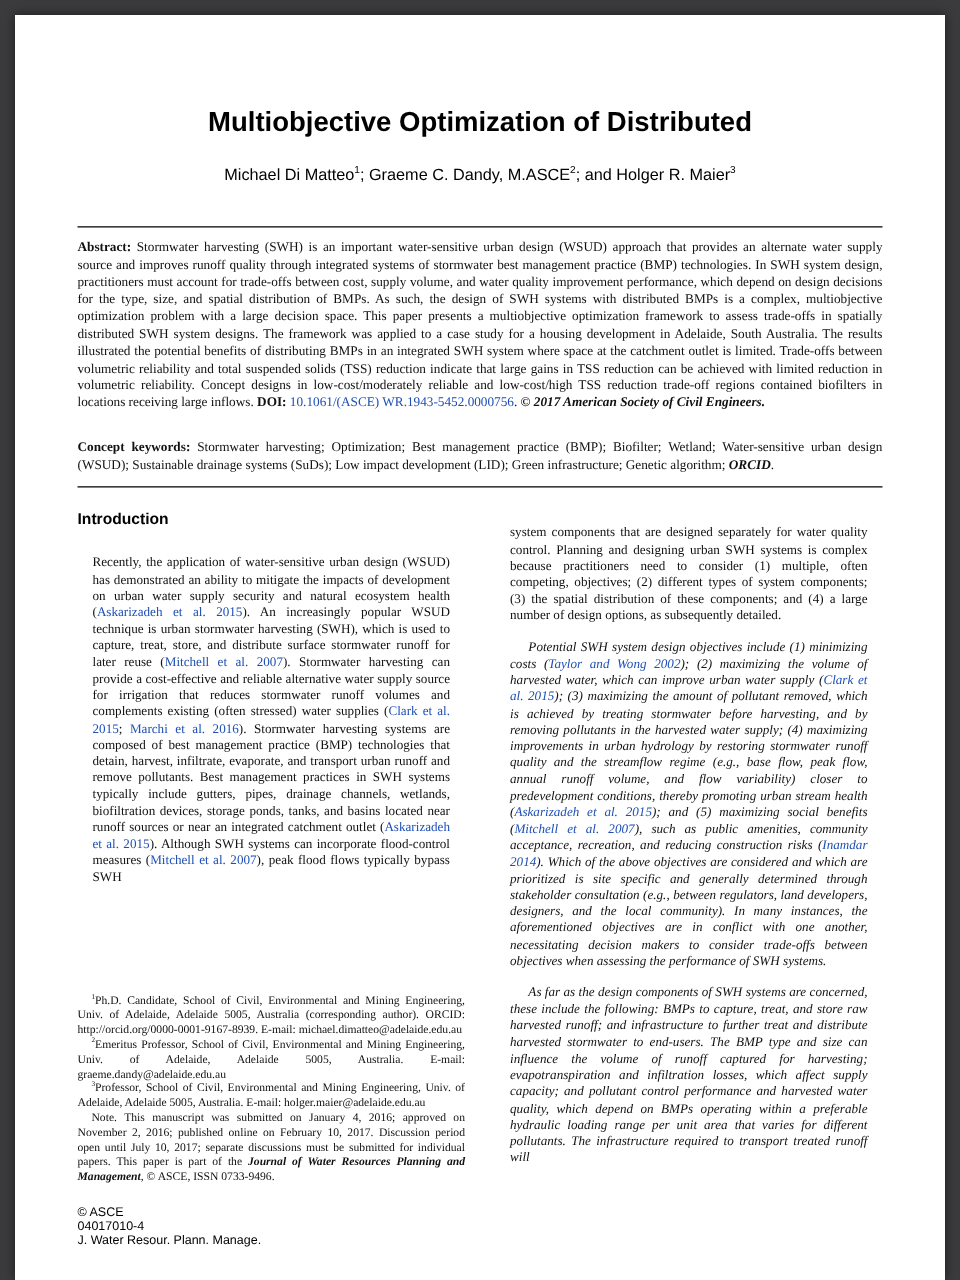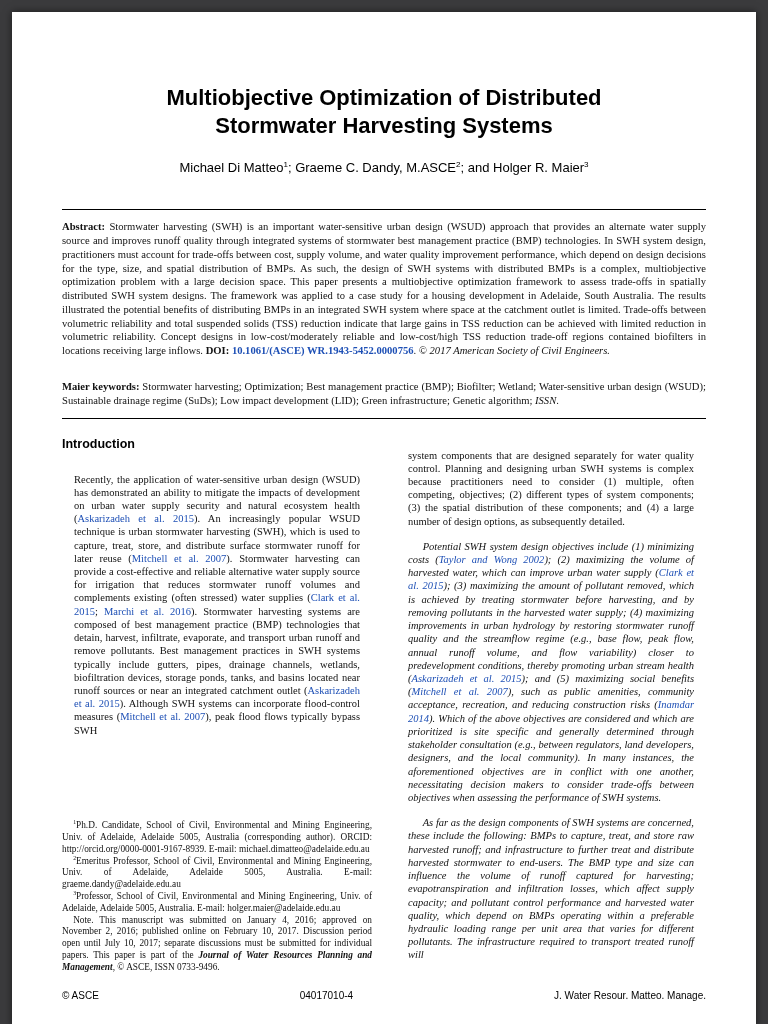--- a/index.html
+++ b/index.html
@@ -80,52 +80,52 @@
   .indent{text-indent:1.4em;font-style:italic;}
   .footnotes{margin-top:auto;padding-top:10px;}
   .fn{
     font-size:9.3px;
     line-height:1.27;
     text-align:justify;
     text-indent:1.2em;
     margin:0;
   }
   .st-b{font-weight:bold;}
-  .st-i{font-style:italic;}
+  .st-i{font-style:italic;font-weight:bold;}
   .st-bi{font-weight:bold;font-style:italic;}
   .st-l{color:var(--link,#1d4fb5);}
-  .st-bl{color:var(--link,#1d4fb5);font-weight:bold;}
+  .st-bl{color:var(--link,#1d4fb5);font-weight:normal;}
   .footer{
     display:flex;
     justify-content:space-between;
     align-items:baseline;
     font-family:"Liberation Sans", sans-serif;
     font-size:10px;
     margin-top:16px;
     color:#000;
+    flex-direction:column;
   }
 </style>
 </head>
 <body>
 
 <div class="viewer">
   <div class="page">
 
     <h1 class="title">
       <span>Multiobjective Optimization of Distributed</span>
-      <span>Stormwater Harvesting Systems</span>
     </h1>
 
     <div class="authors"><span>Michael Di Matteo</span><sup>1</sup><span>; Graeme C. Dandy, M.ASCE</span><sup>2</sup><span>; and Holger R. Maier</span><sup>3</sup></div>
 
     <div class="rule"></div>
 
     <p class="abstract"><span class="st-b">Abstract: </span><span>Stormwater harvesting (SWH) is an important water-sensitive urban design (WSUD) approach that provides an alternate water supply source and improves runoff quality through integrated systems of stormwater best management practice (BMP) technologies. In SWH system design, practitioners must account for trade-offs between cost, supply volume, and water quality improvement performance, which depend on design decisions for the type, size, and spatial distribution of BMPs. As such, the design of SWH systems with distributed BMPs is a complex, multiobjective optimization problem with a large decision space. This paper presents a multiobjective optimization framework to assess trade-offs in spatially distributed SWH system designs. The framework was applied to a case study for a housing development in Adelaide, South Australia. The results illustrated the potential benefits of distributing BMPs in an integrated SWH system where space at the catchment outlet is limited. Trade-offs between volumetric reliability and total suspended solids (TSS) reduction indicate that large gains in TSS reduction can be achieved with limited reduction in volumetric reliability. Concept designs in low-cost/moderately reliable and low-cost/high TSS reduction trade-off regions contained biofilters in locations receiving large inflows. </span><span class="st-b">DOI: </span><span class="st-bl">10.1061/(ASCE) WR.1943-5452.0000756</span><span>. </span><span class="st-i">© 2017 American Society of Civil Engineers.</span></p>
 
-    <p class="keywords"><span class="st-b">Maier keywords: </span><span>Stormwater harvesting; Optimization; Best management practice (BMP); Biofilter; Wetland; Water-sensitive urban design (WSUD); Sustainable drainage regime (SuDs); Low impact development (LID); Green infrastructure; Genetic algorithm; </span><span class="st-i">ISSN</span><span>.</span></p>
+    <p class="keywords"><span class="st-b">Concept keywords: </span><span>Stormwater harvesting; Optimization; Best management practice (BMP); Biofilter; Wetland; Water-sensitive urban design (WSUD); Sustainable drainage systems (SuDs); Low impact development (LID); Green infrastructure; Genetic algorithm; </span><span class="st-i">ORCID</span><span>.</span></p>
 
     <div class="rule"></div>
 
     <div class="columns">
 
       <div class="col left">
         <h2 class="section-heading">Introduction</h2>
         <p class="body-par"><span>Recently, the application of water-sensitive urban design (WSUD) has demonstrated an ability to mitigate the impacts of development on urban water supply security and natural ecosystem health (</span><span class="st-l">Askarizadeh et al. 2015</span><span>). An increasingly popular WSUD technique is urban stormwater harvesting (SWH), which is used to capture, treat, store, and distribute surface stormwater runoff for later reuse (</span><span class="st-l">Mitchell et al. 2007</span><span>). Stormwater harvesting can provide a cost-effective and reliable alternative water supply source for irrigation that reduces stormwater runoff volumes and complements existing (often stressed) water supplies (</span><span class="st-l">Clark et al. 2015</span><span>; </span><span class="st-l">Marchi et al. 2016</span><span>). Stormwater harvesting systems are composed of best management practice (BMP) technologies that detain, harvest, infiltrate, evaporate, and transport urban runoff and remove pollutants. Best management practices in SWH systems typically include gutters, pipes, drainage channels, wetlands, biofiltration devices, storage ponds, tanks, and basins located near runoff sources or near an integrated catchment outlet (</span><span class="st-l">Askarizadeh et al. 2015</span><span>). Although SWH systems can incorporate flood-control measures (</span><span class="st-l">Mitchell et al. 2007</span><span>), peak flood flows typically bypass SWH</span></p>
         <div class="footnotes">
           <p class="fn"><sup>1</sup><span>Ph.D. Candidate, School of Civil, Environmental and Mining Engineering, Univ. of Adelaide, Adelaide 5005, Australia (corresponding author). ORCID: http://orcid.org/0000-0001-9167-8939. E-mail: michael.dimatteo@adelaide.edu.au</span></p>
@@ -139,17 +139,17 @@
         <p class="body-par"><span>system components that are designed separately for water quality control. Planning and designing urban SWH systems is complex because practitioners need to consider (1) multiple, often competing, objectives; (2) different types of system components; (3) the spatial distribution of these components; and (4) a large number of design options, as subsequently detailed.</span></p>
         <p class="body-par indent"><span>Potential SWH system design objectives include (1) minimizing costs (</span><span class="st-l">Taylor and Wong 2002</span><span>); (2) maximizing the volume of harvested water, which can improve urban water supply (</span><span class="st-l">Clark et al. 2015</span><span>); (3) maximizing the amount of pollutant removed, which is achieved by treating stormwater before harvesting, and by removing pollutants in the harvested water supply; (4) maximizing improvements in urban hydrology by restoring stormwater runoff quality and the streamflow regime (e.g., base flow, peak flow, annual runoff volume, and flow variability) closer to predevelopment conditions, thereby promoting urban stream health (</span><span class="st-l">Askarizadeh et al. 2015</span><span>); and (5) maximizing social benefits (</span><span class="st-l">Mitchell et al. 2007</span><span>), such as public amenities, community acceptance, recreation, and reducing construction risks (</span><span class="st-l">Inamdar 2014</span><span>). Which of the above objectives are considered and which are prioritized is site specific and generally determined through stakeholder consultation (e.g., between regulators, land developers, designers, and the local community). In many instances, the aforementioned objectives are in conflict with one another, necessitating decision makers to consider trade-offs between objectives when assessing the performance of SWH systems.</span></p>
         <p class="body-par indent"><span>As far as the design components of SWH systems are concerned, these include the following: BMPs to capture, treat, and store raw harvested runoff; and infrastructure to further treat and distribute harvested stormwater to end-users. The BMP type and size can influence the volume of runoff captured for harvesting; evapotranspiration and infiltration losses, which affect supply capacity; and pollutant control performance and harvested water quality, which depend on BMPs operating within a preferable hydraulic loading range per unit area that varies for different pollutants. The infrastructure required to transport treated runoff will</span></p>
       </div>
 
     </div>
 
     <div class="footer">
       <span>© ASCE</span>
       <span>04017010-4</span>
-      <span>J. Water Resour. Matteo. Manage.</span>
+      <span>J. Water Resour. Plann. Manage.</span>
     </div>
 
   </div>
 </div>
 
 </body></html>

